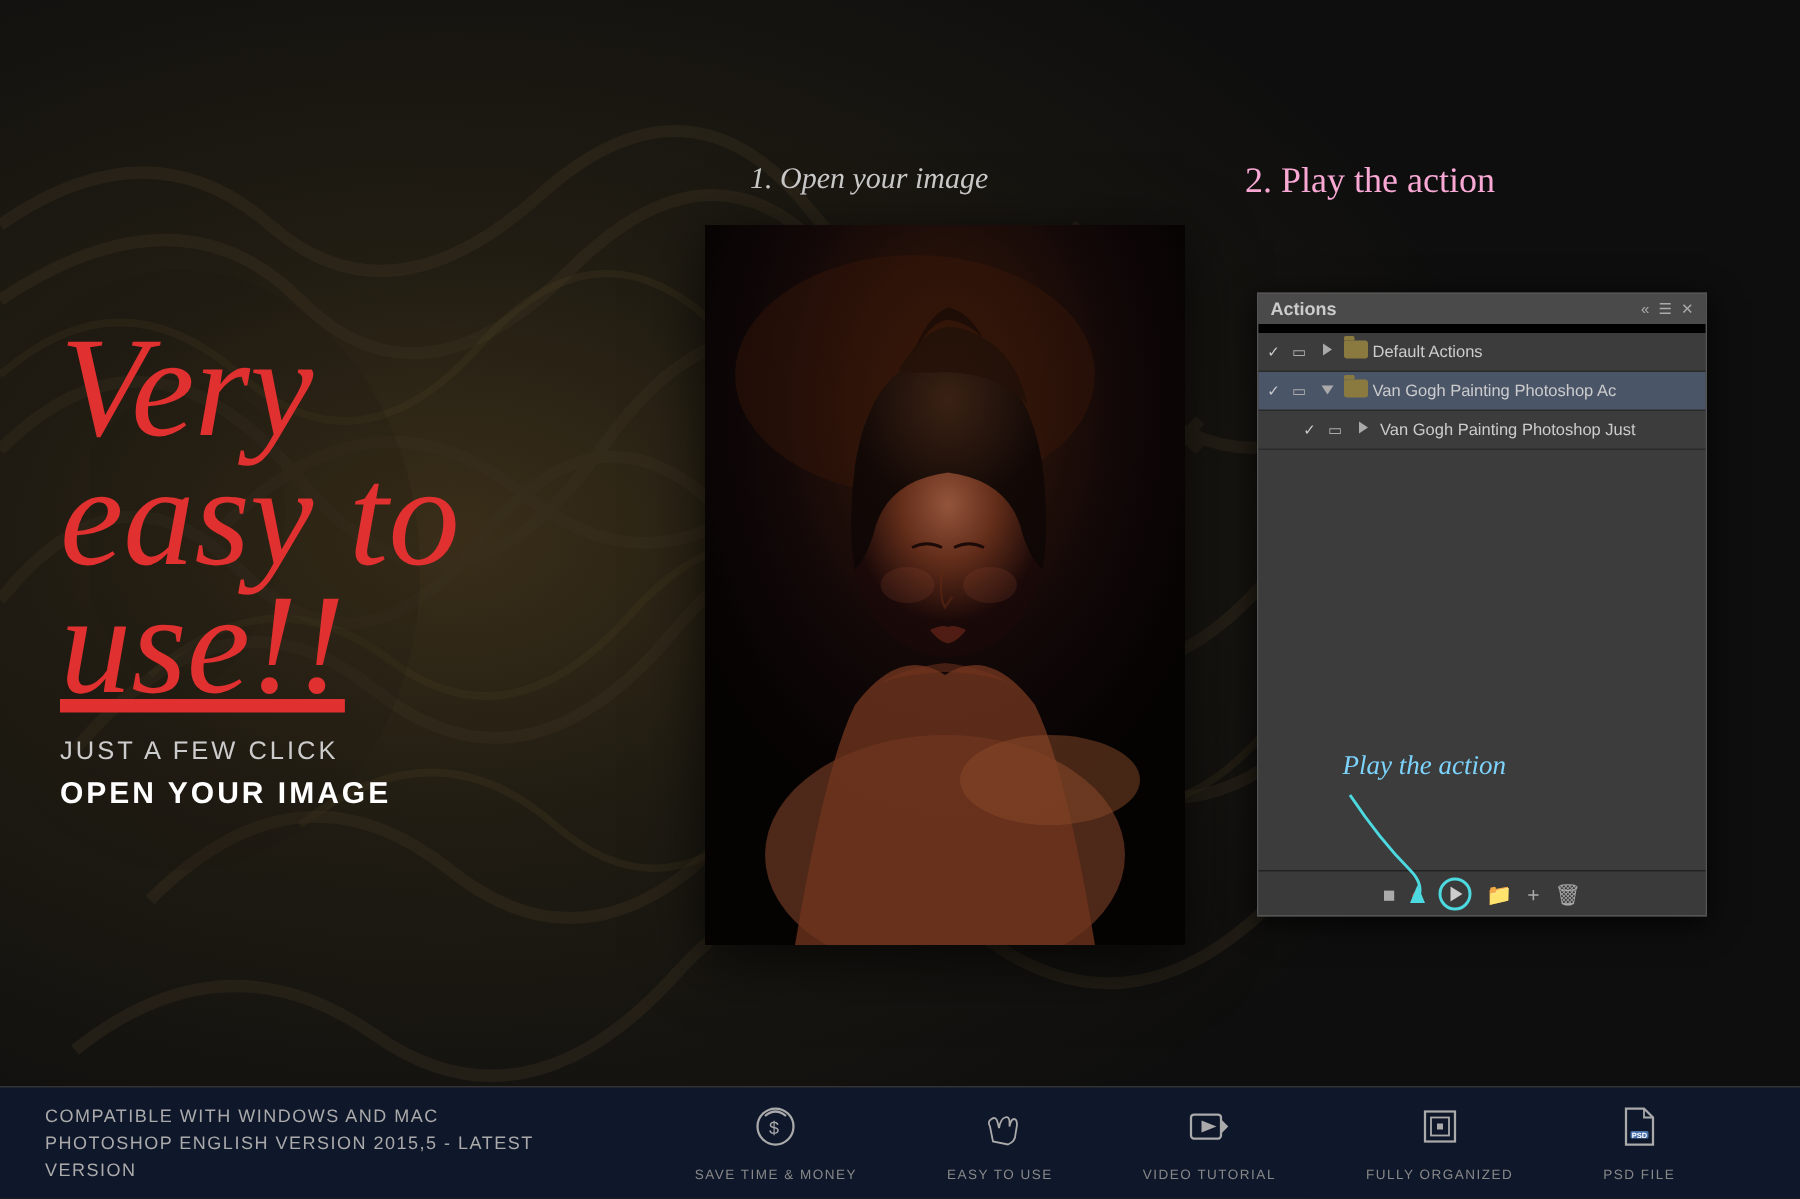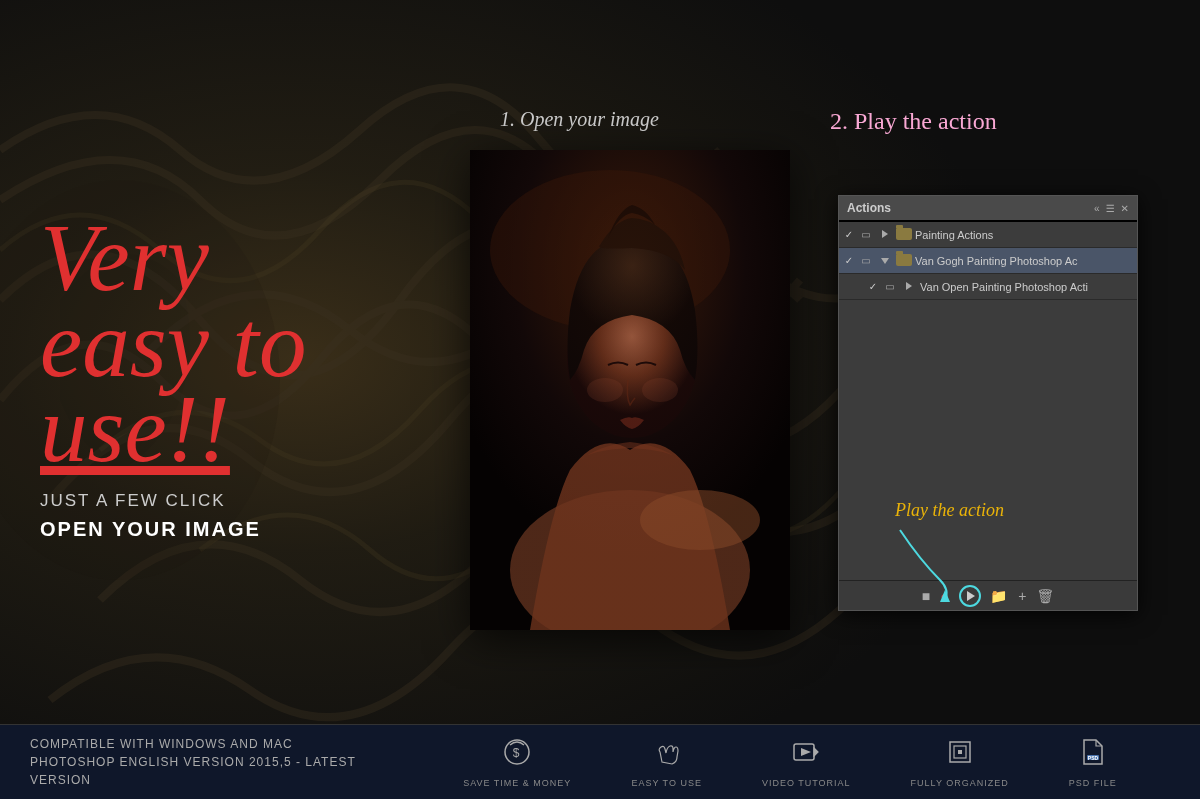--- a/index.html
+++ b/index.html
@@ -87,21 +87,21 @@
       box-shadow: 0 4px 20px rgba(0,0,0,0.8);
     }
 
     .actions-panel-header {
       background: #4a4a4a;
       height: 26px;
       display: flex;
       align-items: center;
       justify-content: space-between;
       padding: 0 8px;
-      border-bottom: 2px solid #000000;
+      border-bottom: 6px solid #000000;
     }
 
     .actions-title {
       color: #ccc;
       font-size: 12px;
       font-weight: bold;
     }
 
     .actions-header-controls {
       display: flex;
@@ -447,53 +447,53 @@
         <span class="panel-icon-btn">☰</span>
         <span class="panel-icon-btn">✕</span>
       </div>
     </div>
 
     <div class="actions-row">
       <span class="check-mark">✓</span>
       <span class="row-icon">▭</span>
       <span class="row-icon"><span class="triangle-right"></span></span>
       <span class="row-icon"><span class="folder-icon"></span></span>
-      <span class="row-label">Painting Actions</span>
+      <span class="row-label">Default Actions</span>
     </div>
 
     <div class="actions-row selected">
       <span class="check-mark">✓</span>
       <span class="row-icon">▭</span>
       <span class="row-icon"><span class="triangle-down"></span></span>
       <span class="row-icon"><span class="folder-icon"></span></span>
       <span class="row-label">Van Gogh Painting Photoshop Ac</span>
     </div>
 
     <div class="actions-row" style="padding-left: 28px;">
       <span class="check-mark">✓</span>
       <span class="row-icon">▭</span>
       <span class="row-icon"><span class="triangle-right"></span></span>
-      <span class="row-label">Van Open Painting Photoshop Acti</span>
+      <span class="row-label">Van Gogh Painting Photoshop Just</span>
     </div>
 
     <div class="actions-empty"></div>
 
     <div class="actions-panel-bottom">
       <span class="toolbar-btn">■</span>
       <span class="toolbar-btn" style="color:#cc4444;">●</span>
       <div class="play-btn-circle">
         <div class="play-triangle"></div>
       </div>
       <span class="toolbar-btn">📁</span>
       <span class="toolbar-btn">+</span>
       <span class="toolbar-btn">🗑</span>
     </div>
   </div>
 
-  <div style="position:absolute; top:500px; left:895px; color:#eab308; font-family:'Brush Script MT',cursive; font-size:18px; font-style:italic;">Play the action</div>
+  <div style="position:absolute; top:500px; left:895px; color:#7dd3fc; font-family:'Brush Script MT',cursive; font-size:18px; font-style:italic;">Play the action</div>
 
   <svg style="position:absolute; top:520px; left:870px; pointer-events:none;" width="120" height="90" viewBox="0 0 120 90" xmlns="http://www.w3.org/2000/svg">
     <path d="M 30 10 Q 50 40 70 60 Q 80 70 75 80" stroke="#4dd9e0" stroke-width="2" fill="none"></path>
     <polygon points="70,82 75,70 80,82" fill="#4dd9e0"></polygon>
   </svg>
 
   <div class="footer">
     <div class="footer-left">
       <div class="footer-compat">Compatible with Windows and Mac</div>
       <div class="footer-compat">Photoshop English Version 2015,5 - Latest Version</div>

